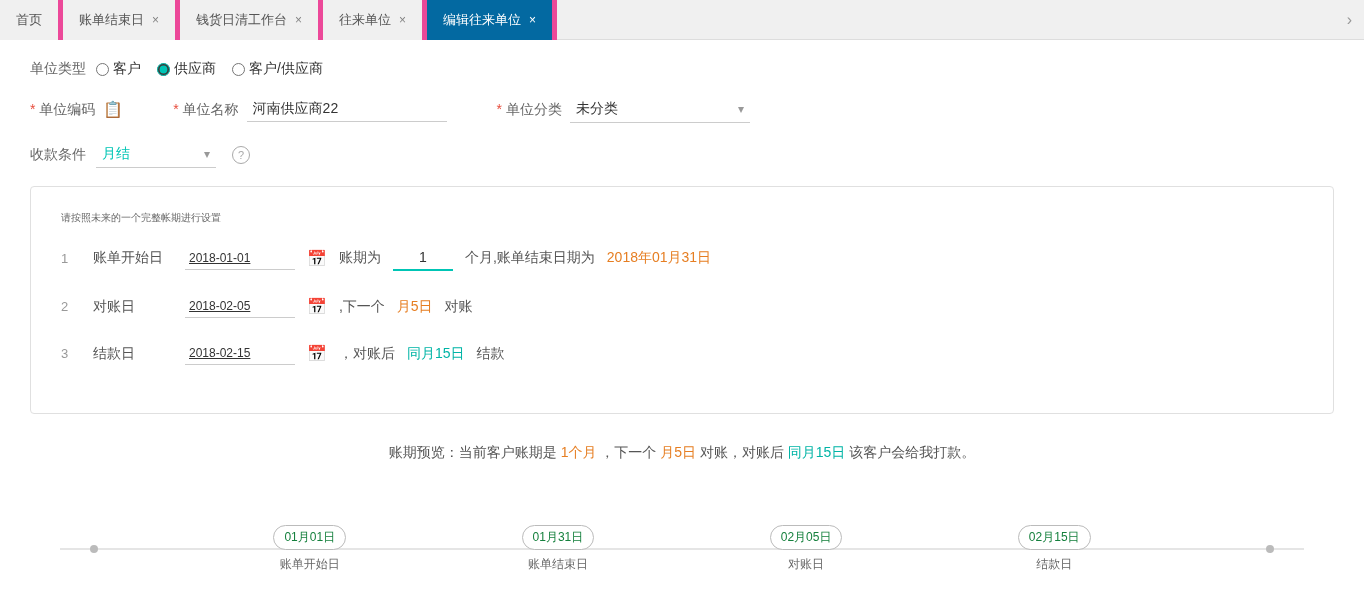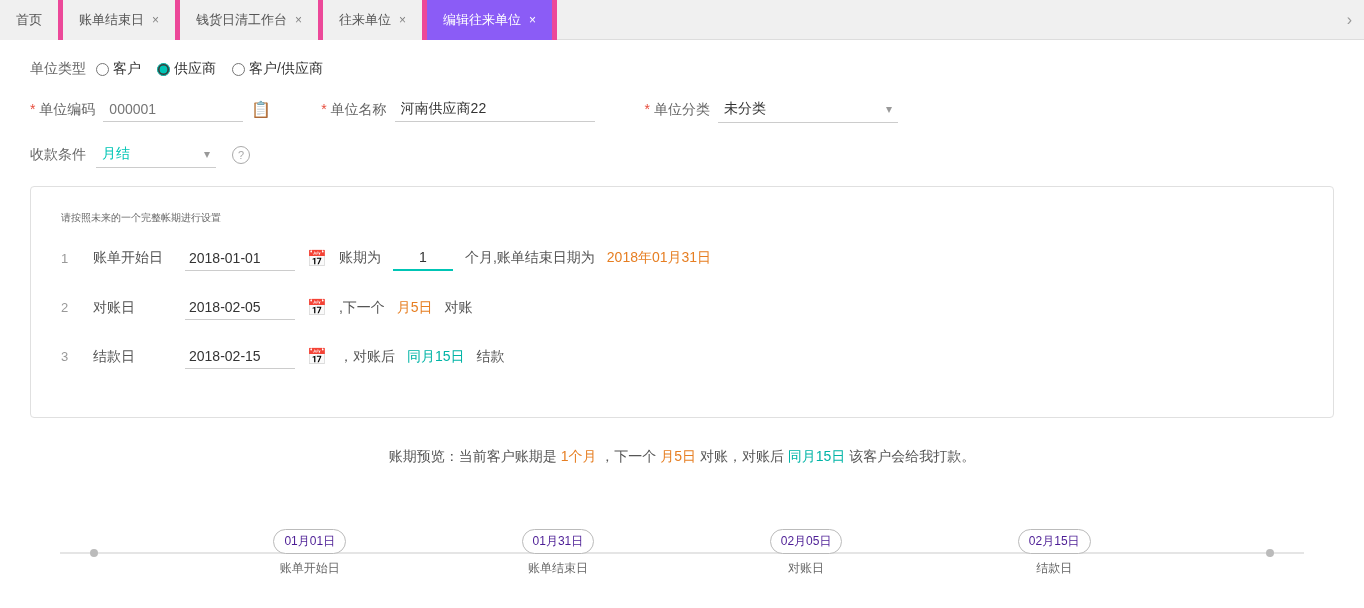--- a/index.html
+++ b/index.html
@@ -20,21 +20,21 @@
       padding: 0 16px;
       height: 40px;
       cursor: pointer;
       font-size: 13px;
       color: #555;
       border-right: 5px solid #ec4899;
       white-space: nowrap;
       background: #f0f0f0;
     }
     .tab.active {
-      background: #8b5cf6;
+      background: #0369a1;
       color: #fff;
     }
     .tab .close-btn {
       margin-left: 8px;
       font-size: 12px;
       color: inherit;
       opacity: 0.7;
       cursor: pointer;
     }
     .tab.active .close-btn { color: #fff; opacity: 1; }
@@ -186,24 +186,25 @@
     .setting-label {
       color: #555;
       white-space: nowrap;
       min-width: 80px;
     }
     .date-input {
       border: none;
       border-bottom: 1px solid #ccc;
       outline: none;
       padding: 4px;
-      font-size: 14px;
+      font-size: 12px;
       color: #333;
       background: transparent;
       width: 110px;
+      text-decoration: underline;
     }
     .period-input {
       border: none;
       border-bottom: 2px solid #00c5b5;
       outline: none;
       padding: 4px;
       font-size: 14px;
       color: #333;
       background: transparent;
       width: 60px;
@@ -252,21 +253,21 @@
       display: flex;
       flex-direction: column;
       align-items: center;
       position: relative;
     }
     .timeline-badge {
       border: 1px solid #bbb;
       border-radius: 20px;
       padding: 3px 10px;
       font-size: 12px;
-      color: #4c1d95;
+      color: #15803d;
       background: #fff;
       white-space: nowrap;
       z-index: 1;
       position: relative;
     }
     .timeline-node-label {
       margin-top: 6px;
       font-size: 12px;
       color: #666;
     }
@@ -313,21 +314,20 @@
       <label class="radio-item">
         <input type="radio" name="unit_type" value="客户/供应商" style="">
         <span>客户/供应商</span>
       </label>
     </div>
   </div>
 
   <div class="form-row">
     <div class="field-group">
       <span class="form-label required">单位编码</span>
-      <input class="form-input" type="text" placeholder="000001" style="">
       <span class="calendar-icon">📋</span>
     </div>
     <div class="field-group">
       <span class="form-label required">单位名称</span>
       <input class="form-input form-input-wide" type="text" value="河南供应商22" style="">
     </div>
     <div class="field-group">
       <span class="form-label required">单位分类</span>
       <div class="category-wrapper">
         <span class="category-value">未分类</span>

